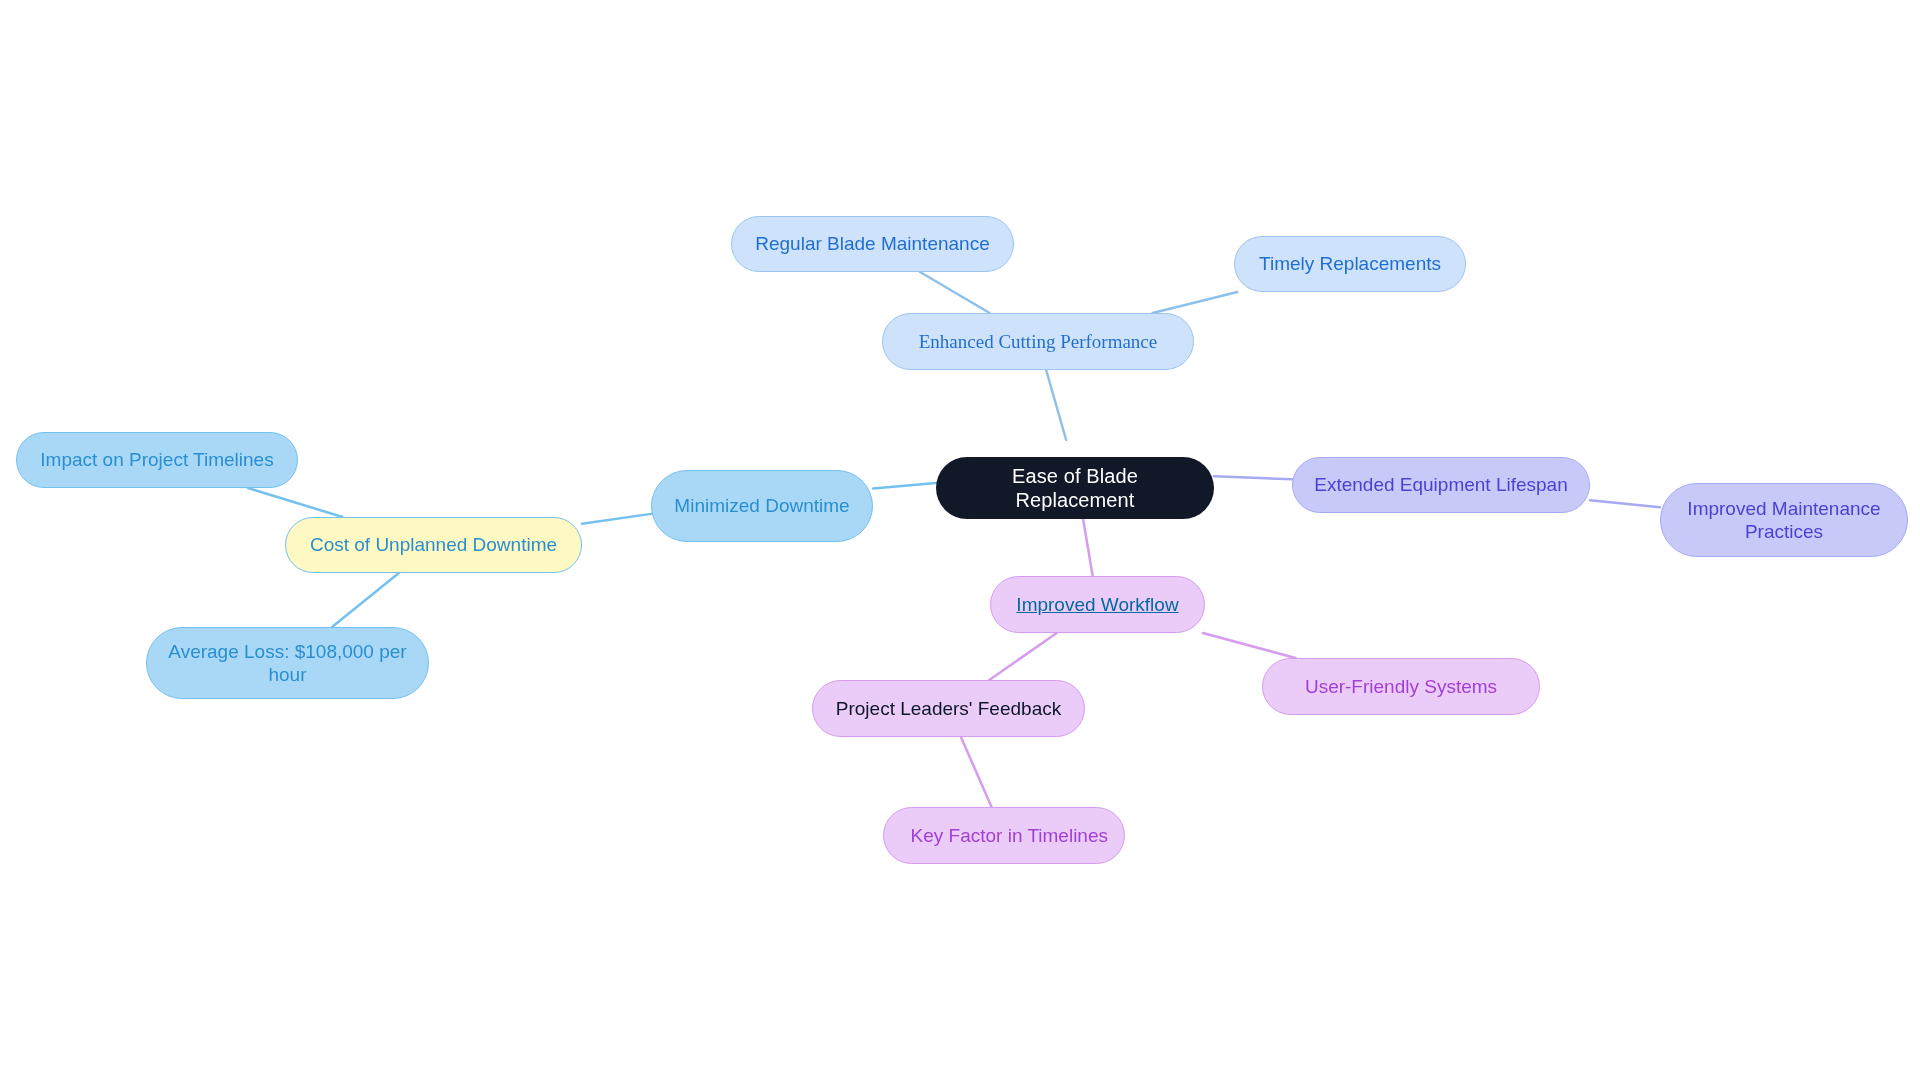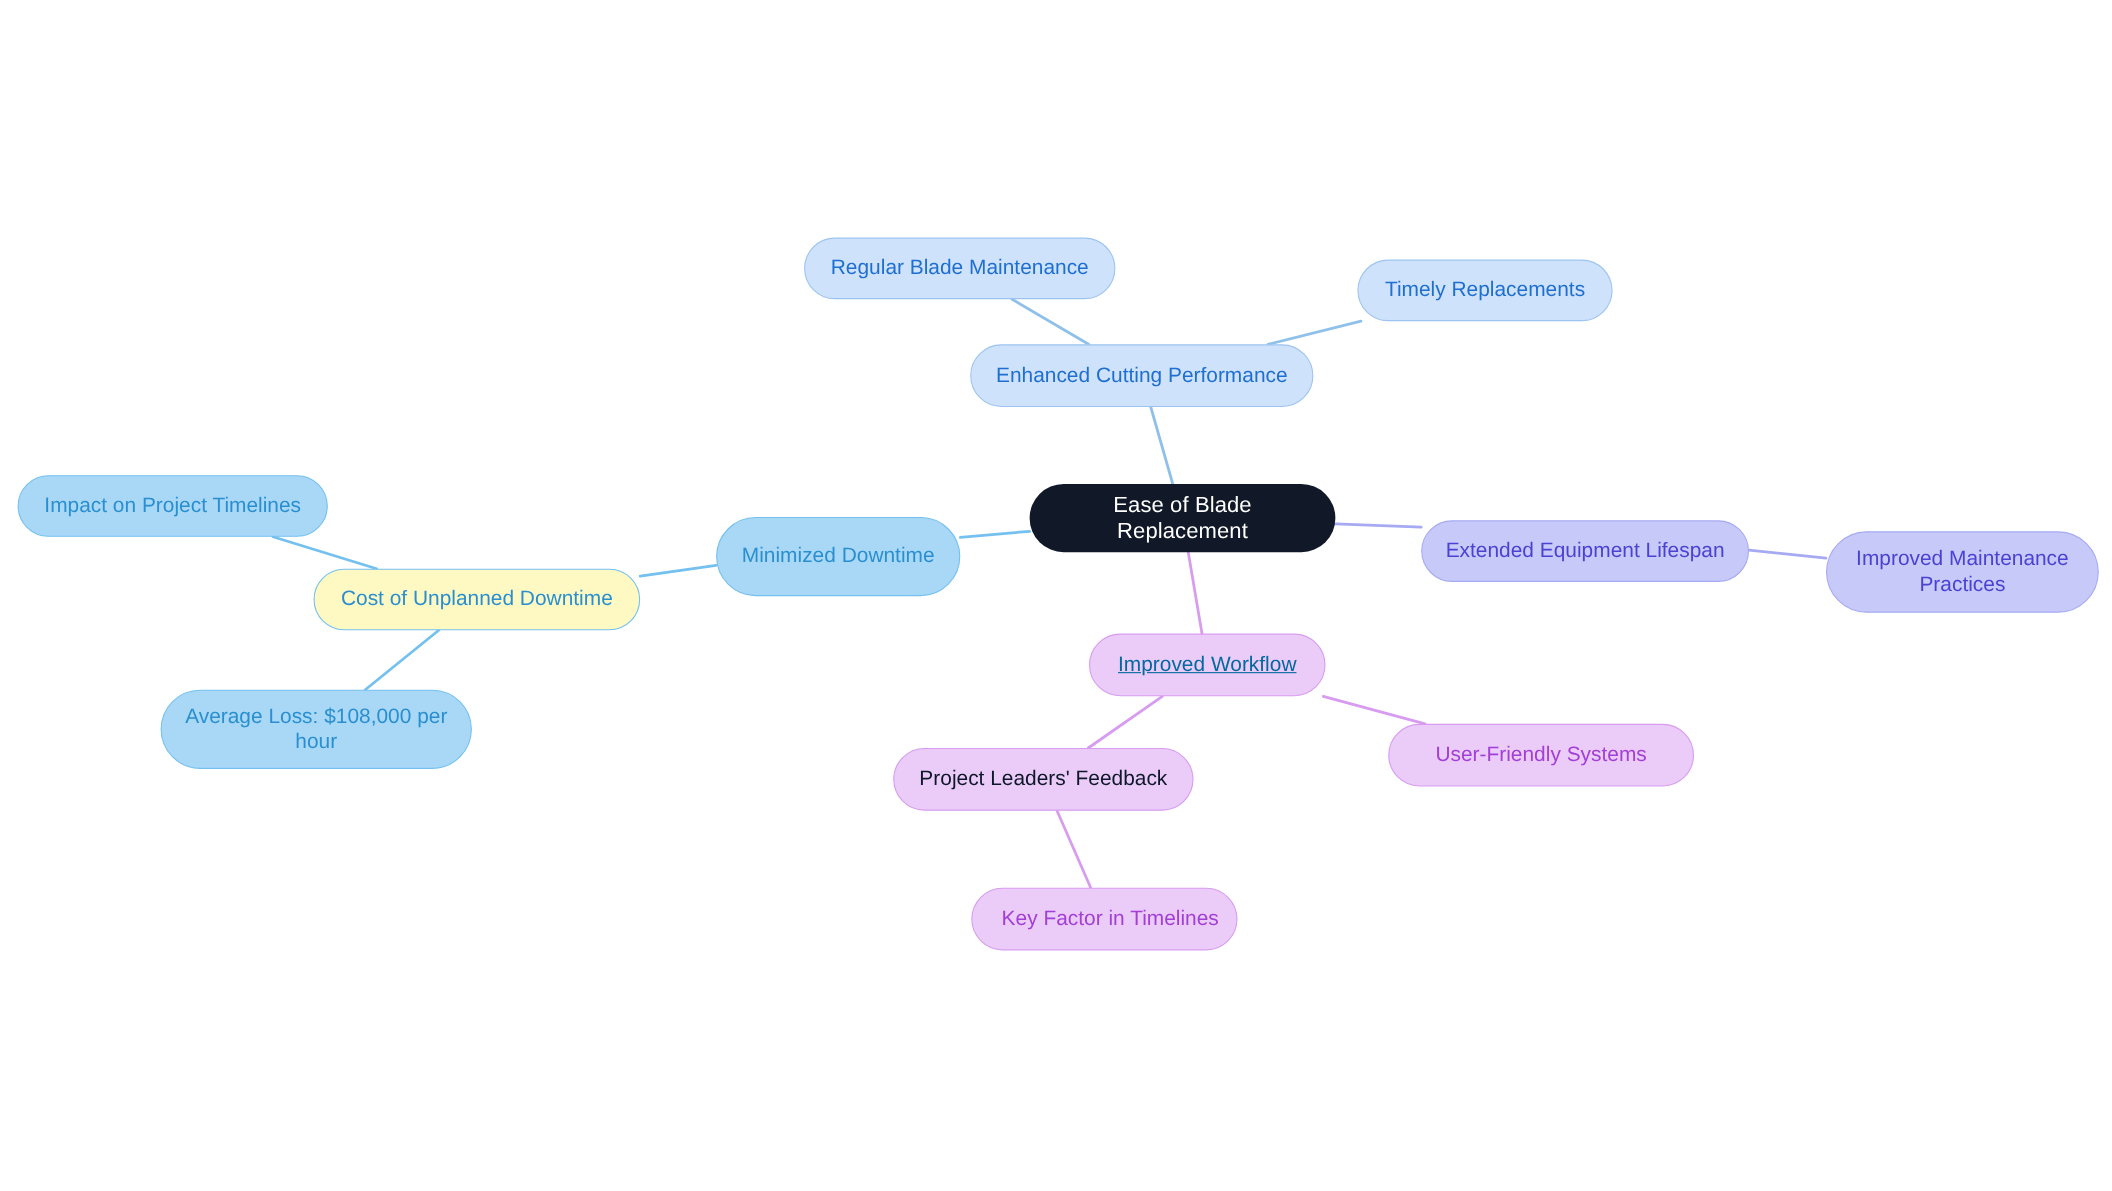--- a/index.html
+++ b/index.html
@@ -42,20 +42,21 @@
     white-space: pre-line;
     padding: 0 16px;
     z-index: 5;
   }
   .node.root {
     border-radius: 34px;
     font-size: 20px;
     letter-spacing: 0.1px;
     border: none;
     z-index: 8;
+    margin-top: 17px;
   }
   .node.lvl1 { font-size: 19px; }
   .node.lvl2 { font-size: 19px; }
 </style>
 </head>
 <body>
 
 <div id="canvas">
   <svg id="edge-layer" width="1920" height="1083" viewBox="0 0 1920 1083">
       <line x1="1066.142857142857" y1="440" x2="1046.142857142857" y2="370" stroke="#8fc0ea" stroke-width="2.5" stroke-linecap="round"></line>
@@ -67,27 +68,27 @@
       <line x1="398.85593220338984" y1="573" x2="332.04237288135596" y2="627" stroke="#74c0ef" stroke-width="2.5" stroke-linecap="round"></line>
       <line x1="1214" y1="476.3169398907104" x2="1292" y2="479.30054644808746" stroke="#a6aaf2" stroke-width="2.5" stroke-linecap="round"></line>
       <line x1="1590" y1="500.2040816326531" x2="1660" y2="507.3469387755102" stroke="#a6aaf2" stroke-width="2.5" stroke-linecap="round"></line>
       <line x1="1080.2247191011236" y1="502" x2="1092.6966292134832" y2="576" stroke="#d79cf0" stroke-width="2.5" stroke-linecap="round"></line>
       <line x1="1056.6682692307693" y1="633" x2="989.3317307692307" y2="680" stroke="#d79cf0" stroke-width="2.5" stroke-linecap="round"></line>
       <line x1="960.9547244094488" y1="737" x2="991.5452755905512" y2="807" stroke="#d79cf0" stroke-width="2.5" stroke-linecap="round"></line>
       <line x1="1202.9847560975609" y1="633" x2="1295.5152439024391" y2="658" stroke="#d79cf0" stroke-width="2.5" stroke-linecap="round"></line>
     </svg>
   <div id="node-layer">
       <div class="node root" style="left: 936px; top: 440px; width: 278px; height: 62px; background: rgb(17, 24, 39); color: rgb(255, 255, 255);"><span>Ease of Blade Replacement</span></div>
-      <div class="node lvl1" style="left: 882px; top: 313px; width: 312px; height: 57px; background: rgb(207, 226, 251); color: rgb(31, 111, 208); border-color: rgb(157, 196, 240);"><span>Enhanced Cutting Performance</span></div>
+      <div class="node lvl1" style="left: 882px; top: 313px; width: 312px; height: 57px; background: rgb(207, 226, 251); color: rgb(31, 111, 208); border-color: rgb(157, 196, 240); font-family: Liberation Serif, serif;"><span>Enhanced Cutting Performance</span></div>
       <div class="node lvl2" style="left: 731px; top: 216px; width: 283px; height: 56px; background: rgb(207, 226, 251); color: rgb(31, 111, 208); border-color: rgb(157, 196, 240);"><span>Regular Blade Maintenance</span></div>
       <div class="node lvl2" style="left: 1234px; top: 236px; width: 232px; height: 56px; background: rgb(207, 226, 251); color: rgb(31, 111, 208); border-color: rgb(157, 196, 240);"><span>Timely Replacements</span></div>
       <div class="node lvl1" style="left: 651px; top: 470px; width: 222px; height: 72px; background: rgb(169, 216, 247); color: rgb(42, 143, 208); border-color: rgb(116, 192, 239);"><span>Minimized Downtime</span></div>
       <div class="node lvl2" style="left: 285px; top: 517px; width: 297px; height: 56px; background: #fef9c3; color: rgb(42, 143, 208); border-color: rgb(116, 192, 239);"><span>Cost of Unplanned Downtime</span></div>
       <div class="node lvl2" style="left: 16px; top: 432px; width: 282px; height: 56px; background: rgb(169, 216, 247); color: rgb(42, 143, 208); border-color: rgb(116, 192, 239);"><span>Impact on Project Timelines</span></div>
       <div class="node lvl2" style="left: 146px; top: 627px; width: 283px; height: 72px; background: rgb(169, 216, 247); color: rgb(42, 143, 208); border-color: rgb(116, 192, 239);"><span>Average Loss: $108,000 per hour</span></div>
-      <div class="node lvl1" style="left: 1292px; top: 457px; width: 298px; height: 56px; background: rgb(199, 202, 249); color: rgb(75, 66, 212); border-color: rgb(166, 170, 242); margin-top: 16px;"><span>Extended Equipment Lifespan</span></div>
+      <div class="node lvl1" style="left: 1292px; top: 457px; width: 298px; height: 56px; background: rgb(199, 202, 249); color: rgb(75, 66, 212); border-color: rgb(166, 170, 242);"><span>Extended Equipment Lifespan</span></div>
       <div class="node lvl2" style="left: 1660px; top: 483px; width: 248px; height: 74px; background: rgb(199, 202, 249); color: rgb(75, 66, 212); border-color: rgb(166, 170, 242); text-align: center;"><span>Improved Maintenance Practices</span></div>
       <div class="node lvl1" style="left: 990px; top: 576px; width: 215px; height: 57px; background: rgb(235, 204, 248); color: #0369a1; border-color: rgb(215, 156, 240); text-decoration: underline;"><span>Improved Workflow</span></div>
       <div class="node lvl2" style="left: 812px; top: 680px; width: 273px; height: 57px; background: rgb(235, 204, 248); color: #0f172a; border-color: rgb(215, 156, 240);"><span>Project Leaders' Feedback</span></div>
       <div class="node lvl2" style="left: 883px; top: 807px; width: 242px; height: 57px; background: rgb(235, 204, 248); color: rgb(161, 63, 214); border-color: rgb(215, 156, 240); justify-content: flex-end;"><span>Key Factor in Timelines</span></div>
       <div class="node lvl2" style="left: 1262px; top: 658px; width: 278px; height: 57px; background: rgb(235, 204, 248); color: rgb(161, 63, 214); border-color: rgb(215, 156, 240);"><span>User-Friendly Systems</span></div>
     </div>
 </div>
 
 </body></html>

